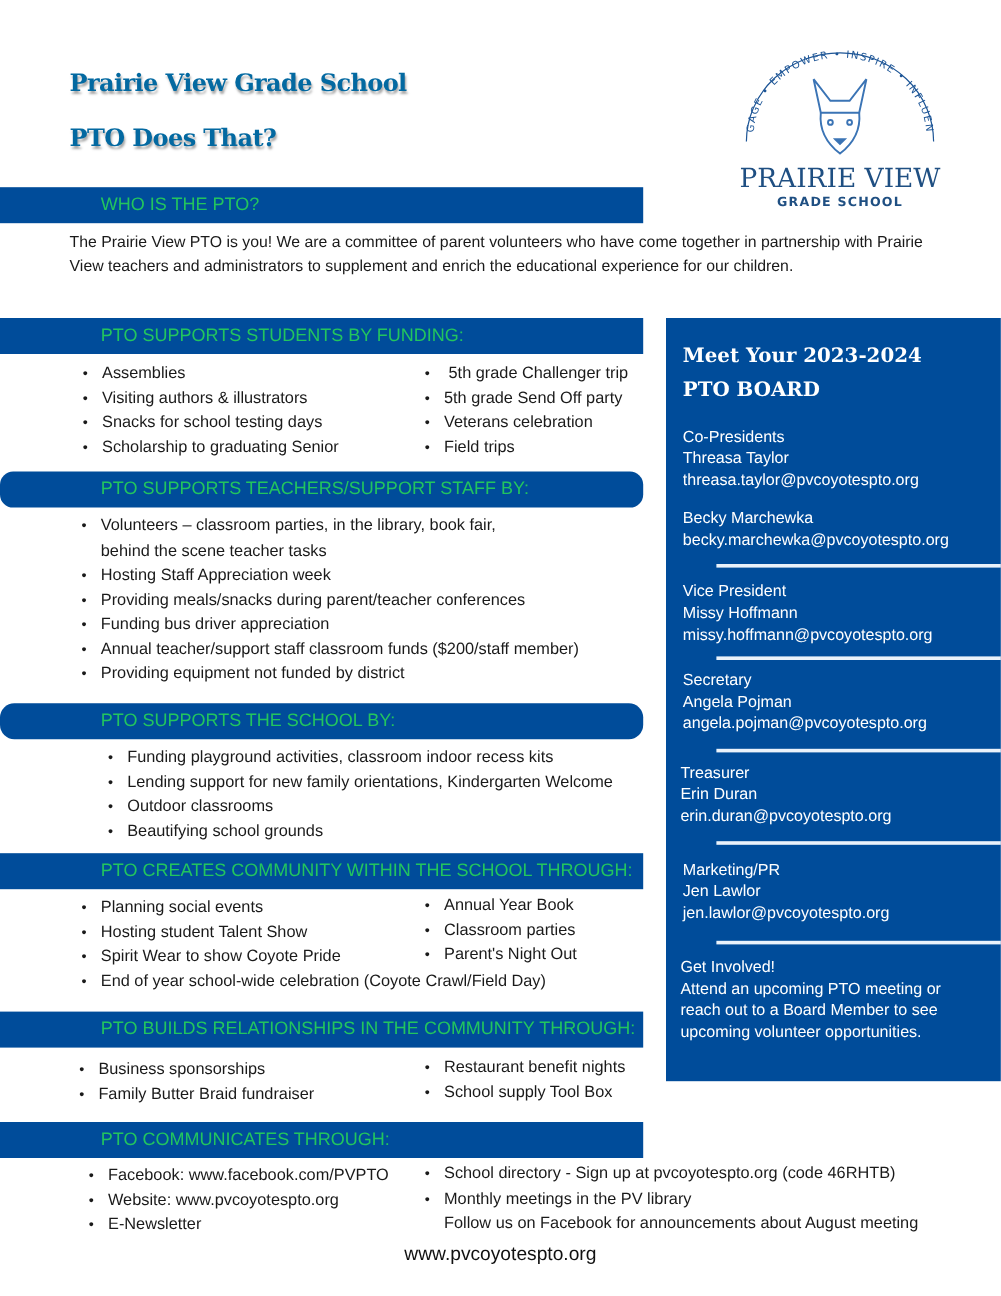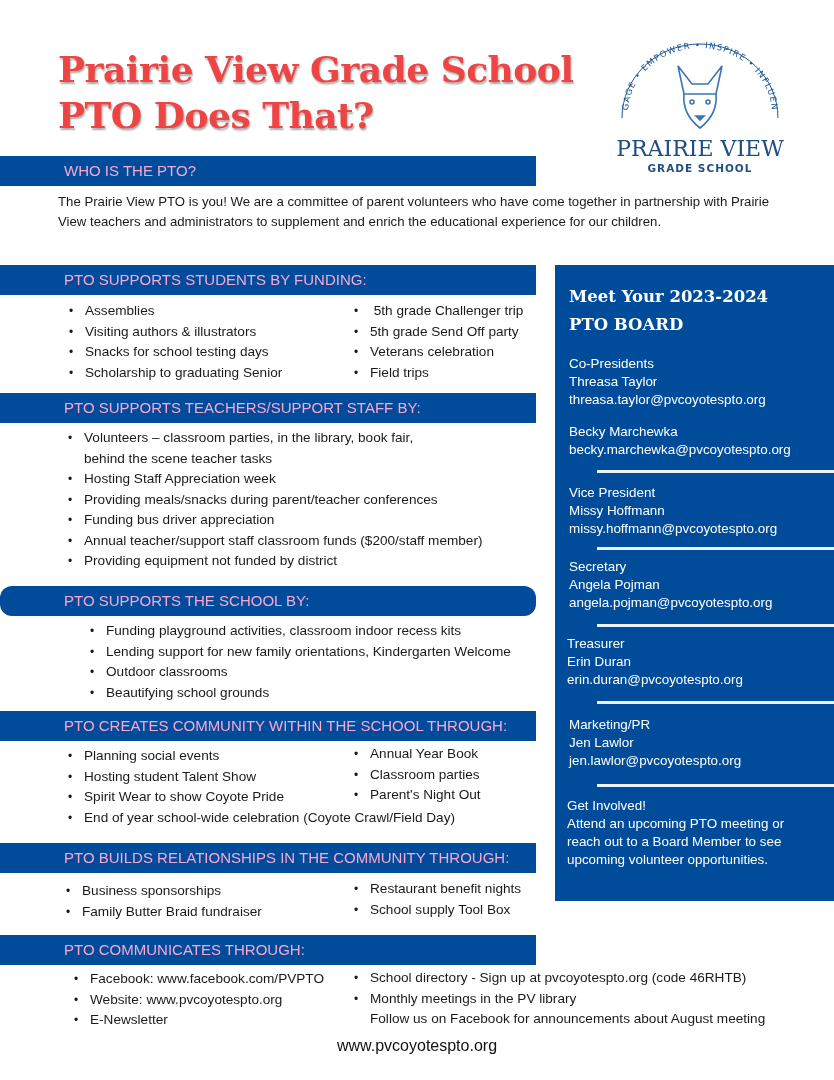--- a/index.html
+++ b/index.html
@@ -1,24 +1,24 @@
 <!DOCTYPE html>
 <html><head>
 <meta charset="utf-8">
 <style>
   * { box-sizing: border-box; margin: 0; padding: 0; }
   html, body { width: 834px; height: 1080px; background: #ffffff; overflow: hidden; }
   body { position: relative; font-family: "Liberation Sans", "DejaVu Sans", sans-serif; color: #1a1a1a; }
 
-  .title { position: absolute; left: 58px; top: 46px; font-family: "DejaVu Serif", serif; font-weight: bold; color: #ef4444; font-size: 36px; line-height: 46px; letter-spacing: -0.5px; text-shadow: 1px 2px 2px rgba(0,0,0,0.35); }
+  .title { position: absolute; left: 58px; top: 46px; font-family: "DejaVu Serif", serif; font-weight: bold; color: #0369a1; font-size: 20px; line-height: 46px; letter-spacing: -0.5px; text-shadow: 1px 2px 2px rgba(0,0,0,0.35); }
 
   .logo { position: absolute; left: 600px; top: 36px; width: 200px; height: 140px; }
   .logo svg { width: 200px; height: 140px; }
 
-  .bar { position: absolute; left: 0; width: 536px; height: 30px; background: #004c9a; color: #f9a8d4; font-size: 15px; line-height: 30px; padding-left: 64px; }
+  .bar { position: absolute; left: 0; width: 536px; height: 30px; background: #004c9a; color: #22c55e; font-size: 15px; line-height: 30px; padding-left: 84px; }
 
   .intro { position: absolute; left: 58px; top: 192px; width: 730px; font-size: 13.2px; line-height: 20px; }
 
   ul.list { position: absolute; list-style: none; font-size: 13.6px; line-height: 20.5px; }
   ul.list li { position: relative; padding-left: 16px; white-space: nowrap; }
   ul.list li::before { content: "\2022"; position: absolute; left: 0; top: 0; font-size: 12px; }
   ul.list li.cont { padding-left: 16px; }
   ul.list li.cont::before { content: ""; }
 
   .board { position: absolute; left: 555px; top: 265px; width: 317px; height: 636px; background: #004c9a; color: #ffffff; }
@@ -68,21 +68,21 @@
   <li>Snacks for school testing days</li>
   <li>Scholarship to graduating Senior</li>
 </ul>
 <ul class="list" style="left:354px; top:301px;">
   <li style="white-space:pre;"> 5th grade Challenger trip</li>
   <li>5th grade Send Off party</li>
   <li>Veterans celebration</li>
   <li>Field trips</li>
 </ul>
 
-<div class="bar" style="top:393px;">PTO SUPPORTS TEACHERS/SUPPORT STAFF BY:</div>
+<div class="bar" style="top:393px;border-radius:11px;">PTO SUPPORTS TEACHERS/SUPPORT STAFF BY:</div>
 <ul class="list" style="left:68px; top:428px;">
   <li>Volunteers – classroom parties, in the library, book fair,</li>
   <li class="cont">behind the scene teacher tasks</li>
   <li>Hosting Staff Appreciation week</li>
   <li>Providing meals/snacks during parent/teacher conferences</li>
   <li>Funding bus driver appreciation</li>
   <li>Annual teacher/support staff classroom funds ($200/staff member)</li>
   <li>Providing equipment not funded by district</li>
 </ul>
 

